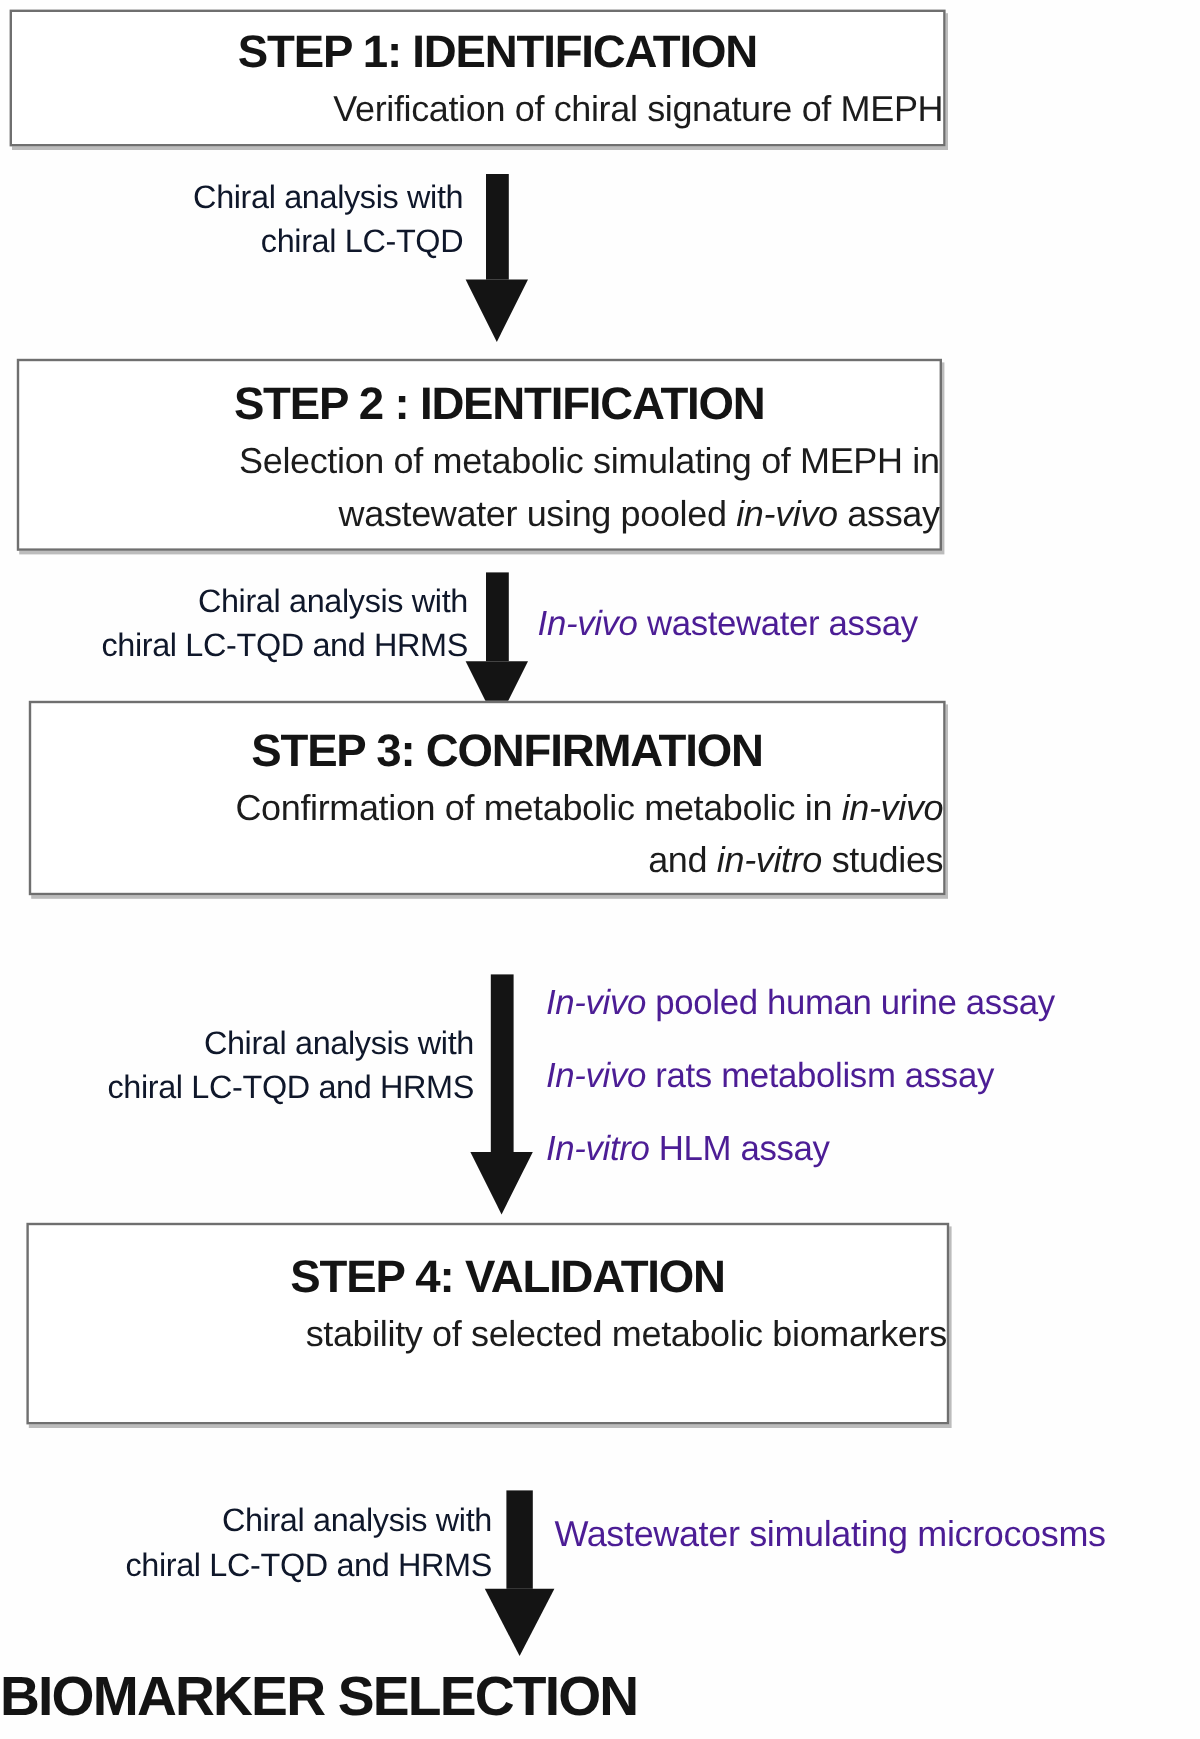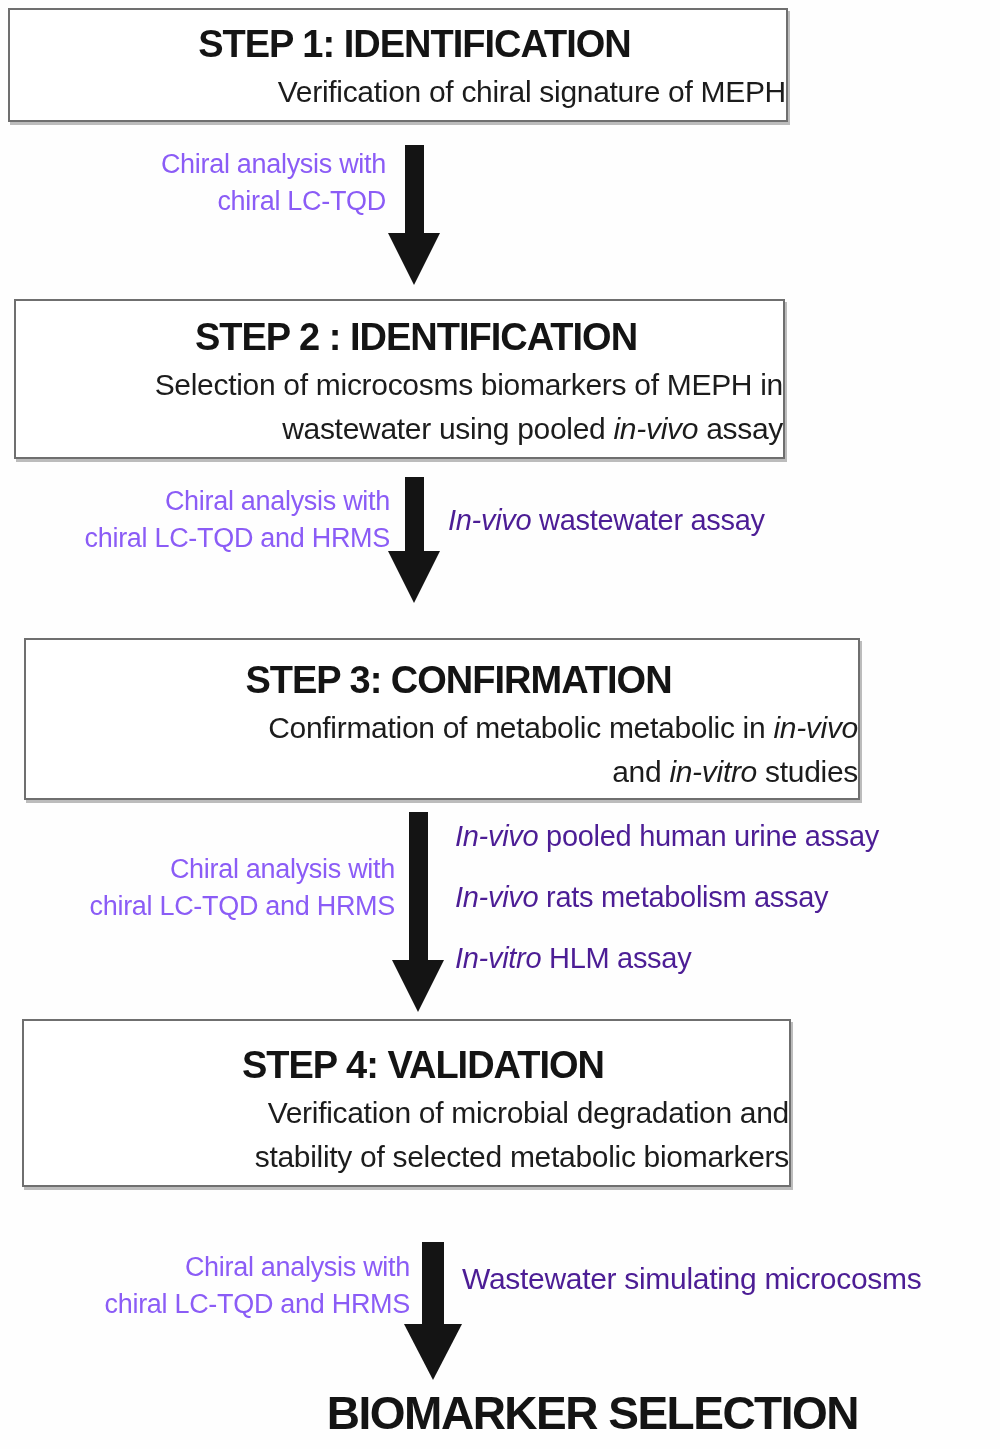--- a/index.html
+++ b/index.html
@@ -19,58 +19,58 @@
   }
   .step-title {
     font-weight:bold; font-size:38px; line-height:52px;
     letter-spacing:-1px; color:#141414;padding-left:33px;
   }
   .step-line {
     font-size:30px; line-height:44px; color:#1c1c1c; letter-spacing:-0.3px;text-align:right;
   }
   #box1 { left:8px;  top:8px;    width:780px; height:114px; padding-top:8px;  }
   #box2 { left:14px; top:299px;  width:771px; height:160px; padding-top:10px; }
-  #box3 { left:24px; top:638px;  width:836px; height:162px; padding-top:14px; }
+  #box3 { left:24px; top:584px;  width:764px; height:162px; padding-top:14px; }
   #box4 { left:22px; top:1019px; width:769px; height:168px; padding-top:18px; }
 
   
   .arrow { position:absolute; display:flex; flex-direction:column; align-items:center; }
   .arrow .shaft { width:19px; background:#141414; }
   .arrow .head  { width:0; height:0;
     border-left:26px solid transparent; border-right:26px solid transparent;
     border-top:52px solid #141414; }
   #arrow1 { left:388px; top:145px; }  #arrow1 .shaft { height:88px; }
   #arrow2 { left:388px; top:477px; }  #arrow2 .shaft { height:74px; }
   #arrow3 { left:392px; top:812px; }  #arrow3 .shaft { height:148px; }
   #arrow4 { left:404px; top:1242px; } #arrow4 .shaft { height:82px; width:22px; }
   #arrow4 .head { border-left-width:29px; border-right-width:29px; border-top-width:56px; }
 
   
   .left-label {
     position:absolute; text-align:right; width:360px;
-    font-size:27px; line-height:37px; color:#8b5cf6; letter-spacing:-0.3px;
+    font-size:27px; line-height:37px; color:#0f172a; letter-spacing:-0.3px;
   }
   #llabel1 { right:614px; top:146px;  }
   #llabel2 { right:610px; top:483px;  }
   #llabel3 { right:605px; top:851px;  }
   #llabel4 { right:590px; top:1249px; }
 
   .right-label {
     position:absolute; text-align:left;
     font-size:29px; color:#4c1d95; letter-spacing:-0.3px;
   }
   #rlabel2 { left:448px; top:500px; line-height:40px; }
   #rlabel3 { left:455px; top:806px; line-height:61px; }
   #rlabel4 { left:462px; top:1259px; line-height:40px; font-size:30px; }
 
   .it { font-style:italic; }
 
   
   #final-label {
-    position:absolute; left:0; top:1386px; width:858px; text-align:right;
+    position:absolute; left:0; top:1386px; width:858px; text-align:left;
     font-weight:bold; font-size:46px; letter-spacing:-1.5px; color:#141414;
   }
 </style>
 </head>
 <body>
 
 <div id="canvas">
 
   <div class="step-box" id="box1">
     <div class="step-title">STEP 1: IDENTIFICATION</div>
@@ -81,21 +81,21 @@
     <div>Chiral analysis with</div>
     <div>chiral LC-TQD</div>
   </div>
   <div class="arrow" id="arrow1">
     <div class="shaft"></div>
     <div class="head"></div>
   </div>
 
   <div class="step-box" id="box2">
     <div class="step-title">STEP 2 : IDENTIFICATION</div>
-    <div class="step-line"><span>Selection of microcosms biomarkers of MEPH in</span></div>
+    <div class="step-line"><span>Selection of metabolic simulating of MEPH in</span></div>
     <div class="step-line"><span>wastewater using pooled </span><span class="it">in-vivo</span><span> assay</span></div>
   </div>
 
   <div class="left-label" id="llabel2">
     <div>Chiral analysis with</div>
     <div>chiral LC-TQD and HRMS</div>
   </div>
   <div class="arrow" id="arrow2">
     <div class="shaft"></div>
     <div class="head"></div>
@@ -119,21 +119,20 @@
     <div class="head"></div>
   </div>
   <div class="right-label" id="rlabel3">
     <div><span class="it">In-vivo</span><span> pooled human urine assay</span></div>
     <div><span class="it">In-vivo</span><span> rats metabolism assay</span></div>
     <div><span class="it">In-vitro</span><span> HLM assay</span></div>
   </div>
 
   <div class="step-box" id="box4">
     <div class="step-title">STEP 4: VALIDATION</div>
-    <div class="step-line"><span>Verification of microbial degradation and</span></div>
     <div class="step-line"><span>stability of selected metabolic biomarkers</span></div>
   </div>
 
   <div class="left-label" id="llabel4">
     <div>Chiral analysis with</div>
     <div>chiral LC-TQD and HRMS</div>
   </div>
   <div class="arrow" id="arrow4">
     <div class="shaft"></div>
     <div class="head"></div>

